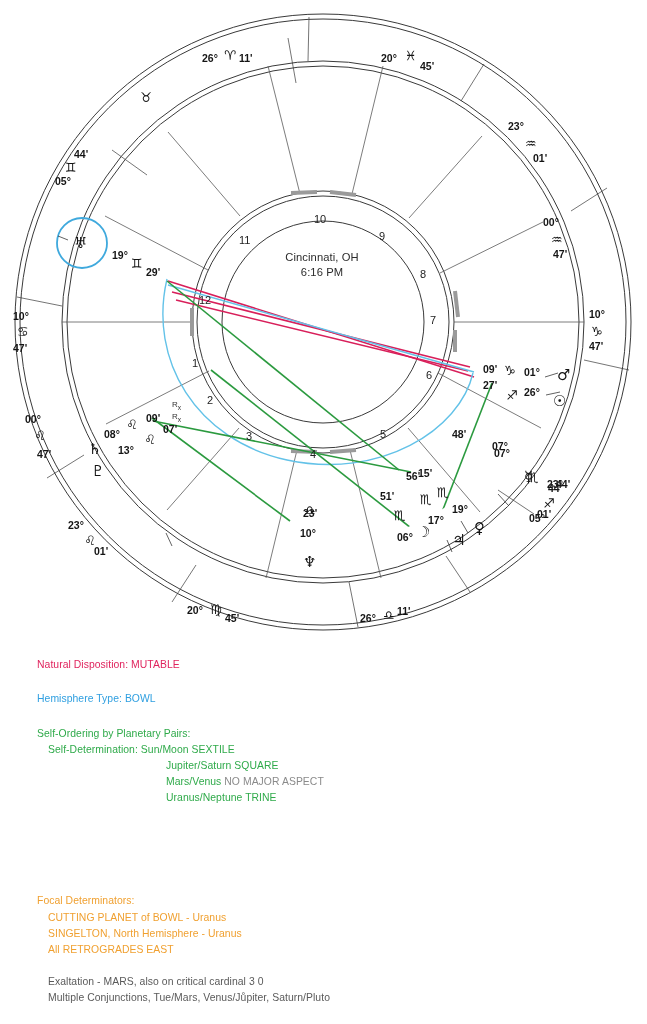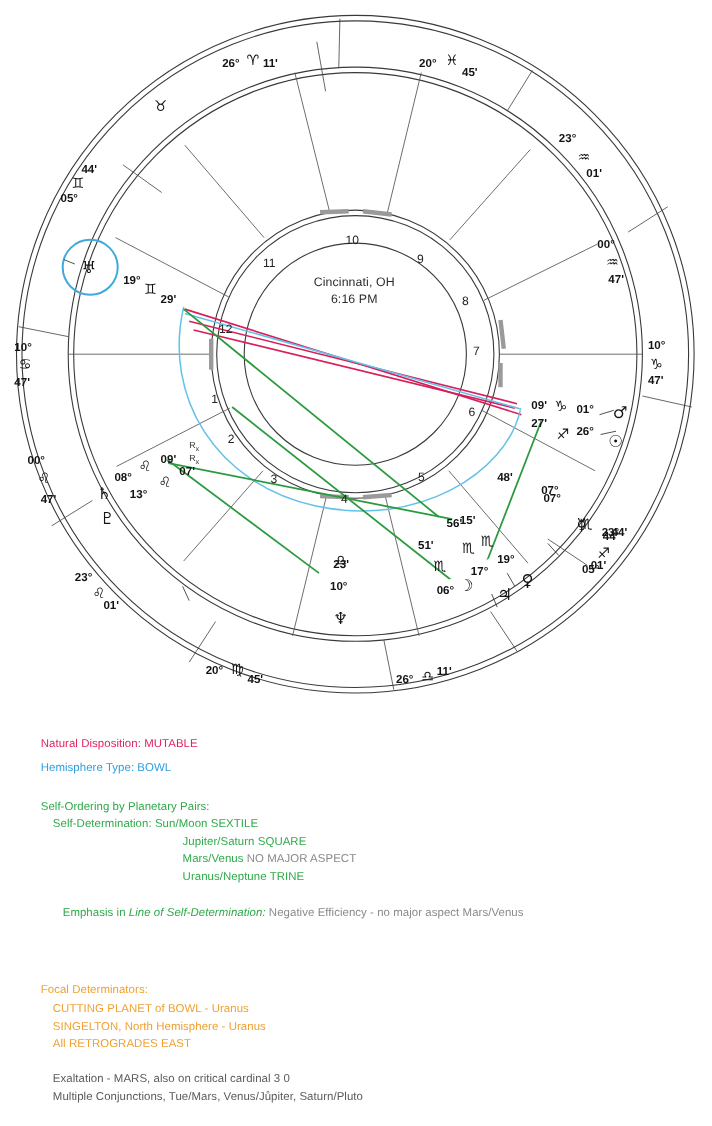--- a/index.html
+++ b/index.html
@@ -53,21 +53,21 @@
     width: 647px;
     height: 379px;
     font-size: 10.4px;
   }
   .ln {
     position: absolute;
     white-space: nowrap;
     font-size: 10.4px;
     letter-spacing: .05px;
   }
-  .c-crimson { color: #e0245e; margin-top: 12px; }
+  .c-crimson { color: #e0245e; }
   .c-blue    { color: #2f9fe0; }
   .c-green   { color: #2faa4a; }
   .c-gray    { color: #8a8a8a; }
   .c-indigo  { color: #4a5fc1; }
   .c-orange  { color: #f0a030; }
   .c-dark    { color: #5a5a5a; }
   .ital { font-style: italic; }
 
   
   .wlbl {
@@ -343,25 +343,20 @@
   <div class="ln c-green" style="left:166px;top:131px">
     <span>Mars/Venus</span>
     <span class="c-gray">NO MAJOR ASPECT</span>
   </div>
 
   <div class="ln c-green" style="left:166px;top:147px">
     <span>Uranus/Neptune</span>
     <span>TRINE</span>
   </div>
 
-  <div class="ln c-green" style="left:57px;top:180px">
-    <span>Emphasis in</span>
-    <span class="ital">Line of Self-Determination:</span>
-    <span class="c-gray">Negative Efficiency - no major aspect Mars/Venus</span>
-  </div>
 
 
   <div class="ln c-orange" style="left:37px;top:250px">Focal Determinators:</div>
   <div class="ln c-orange" style="left:48px;top:267px">CUTTING PLANET of BOWL - Uranus</div>
   <div class="ln c-orange" style="left:48px;top:283px">SINGELTON, North Hemisphere  - Uranus</div>
   <div class="ln c-orange" style="left:48px;top:299px">All RETROGRADES EAST</div>
 
   <div class="ln c-dark" style="left:48px;top:331px">Exaltation - MARS, also on critical cardinal 3  0</div>
   <div class="ln c-dark" style="left:48px;top:347px">Multiple Conjunctions, Tue/Mars, Venus/Jůpiter, Saturn/Pluto</div>
 </div>

